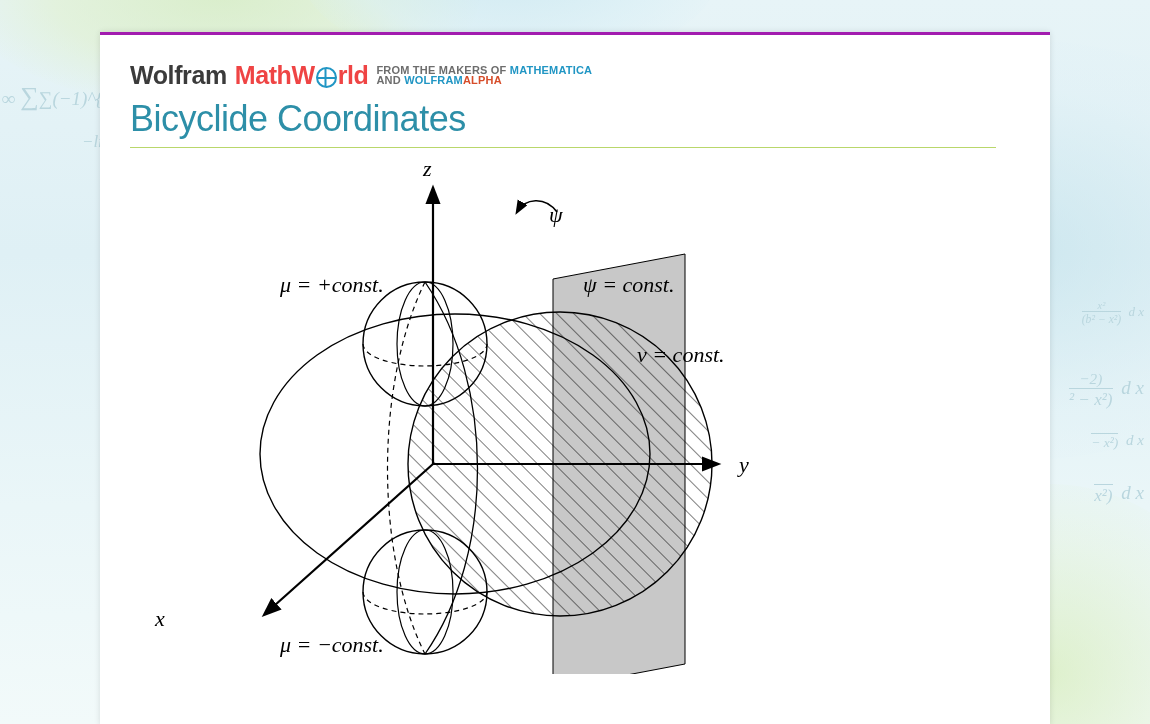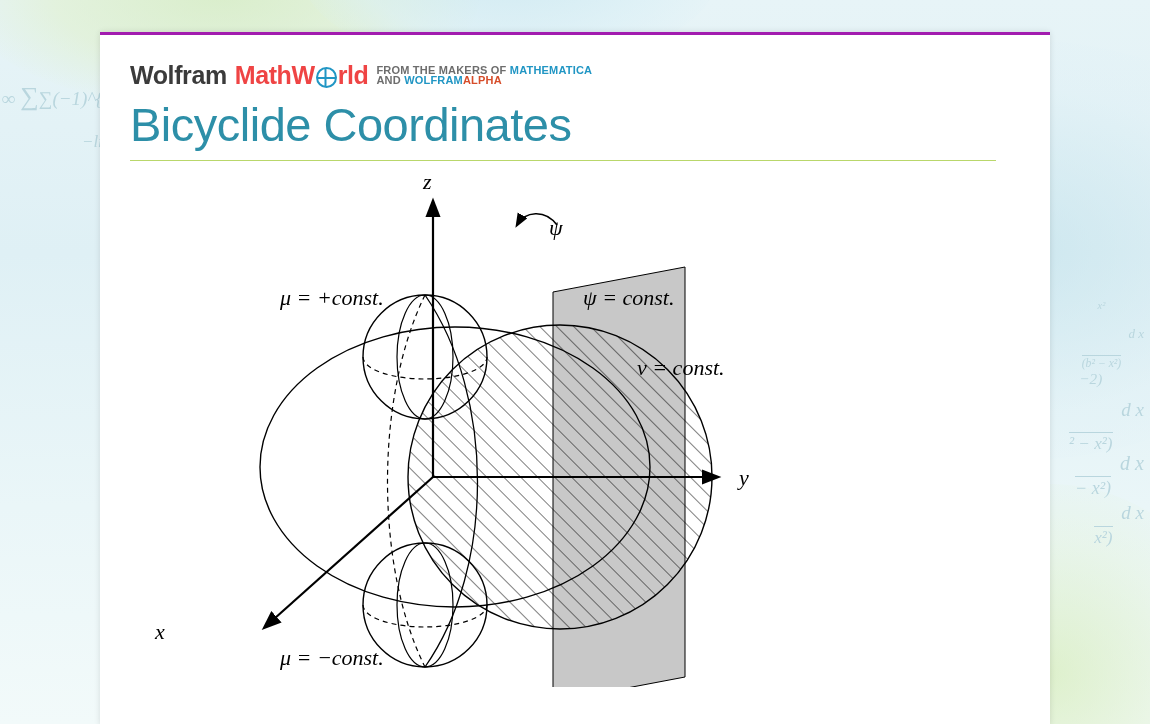--- a/index.html
+++ b/index.html
@@ -52,30 +52,30 @@
     color: #b9d6de;
     font-family: "Liberation Serif", serif;
     font-style: italic;
     user-select: none;
     white-space: nowrap;
   }
   .bg-math.left1 { left: 2px; top: 82px; font-size: 19px; }
   .bg-math.left2 { left: 82px; top: 132px; font-size: 17px; }
   .bg-math.right1 { right: 6px; top: 300px; font-size: 13px; }
   .bg-math.right2 { right: 6px; top: 370px; font-size: 19px; }
-  .bg-math.right3 { right: 6px; top: 432px; font-size: 20px; }
+  .bg-math.right3 { right: 6px; top: 432px; font-size: 15px; }
   .bg-math.right4 { right: 6px; top: 482px; font-size: 19px; font-style: italic; }
   .bg-math .frac {
     display: inline-block;
     text-align: center;
     vertical-align: middle;
     margin-right: 4px;
   }
   .bg-math .frac .num { display: block; font-size: 0.8em; }
-  .bg-math .frac .den { display: block; border-top: 1px solid #b9d6de; font-size: 0.9em; padding-top: 1px; margin-top: 44px; }
+  .bg-math .frac .den { display: block; border-top: 1px solid #b9d6de; font-size: 0.9em; padding-top: 1px; }
 
   
   .card {
     position: absolute;
     left: 100px;
     top: 32px;
     width: 950px;
     height: 694px;
     background: #ffffff;
     border-top: 3px solid #a21caf;
@@ -143,21 +143,21 @@
     color: #6d6d6d;
     font-weight: bold;
     letter-spacing: 0.2px;
     padding-bottom: 5px;
   }
   .logo-tag .accent { color: #2196c4; }
   .logo-tag .accent-red { color: #d64d2a; margin-top: 12px; }
 
   .page-title {
     margin: 8px 0 0 0;
-    font-size: 47px;
+    font-size: 36px;
     color: #2d8fa8;
     font-weight: normal;
     letter-spacing: -0.5px;
     line-height: 1.15;
     font-family: "Liberation Sans", sans-serif;
   }
   .title-rule {
     margin-top: 8px;
     border-bottom: 1px solid #b9d76b;
     width: 866px;

